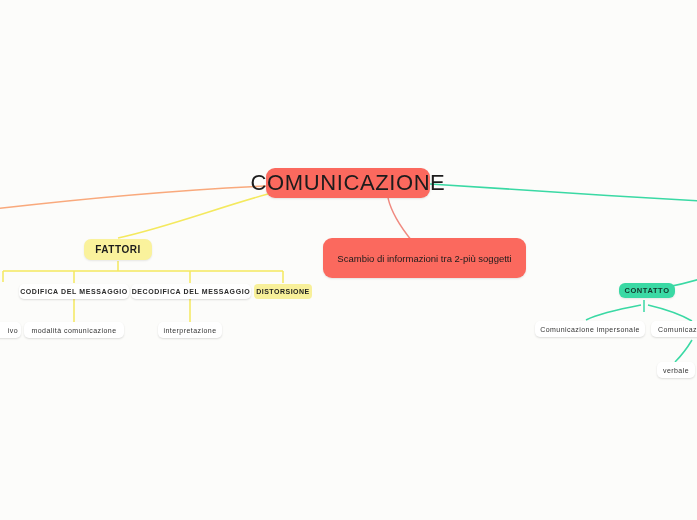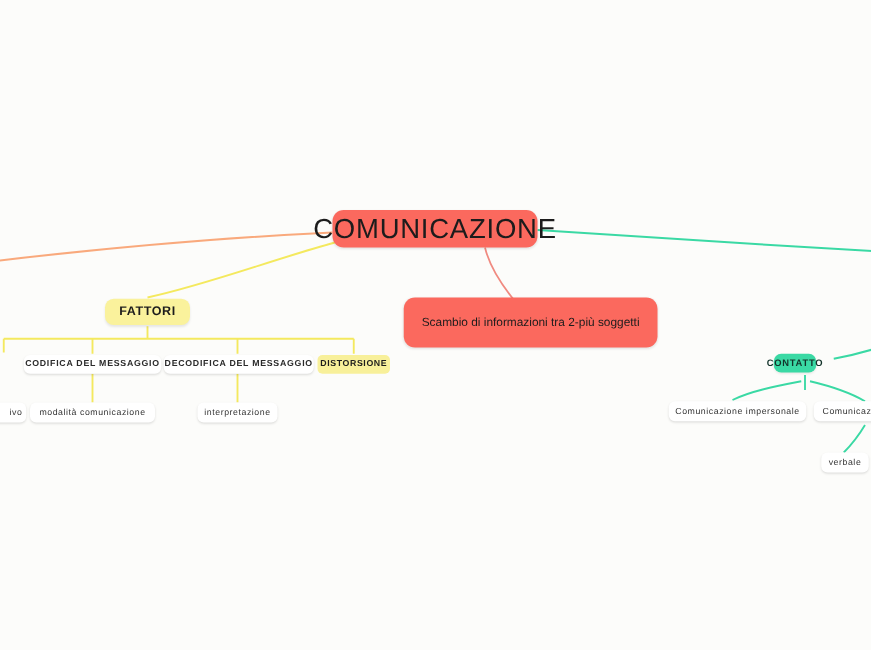--- a/index.html
+++ b/index.html
@@ -170,21 +170,21 @@
   </div>
 
   <div class="node node-leaf" style="left:24px; top:322px; width:100px; height:16px;">
     <span>modalità comunicazione</span>
   </div>
 
   <div class="node node-leaf" style="left:158px; top:322px; width:64px; height:16px;">
     <span>interpretazione</span>
   </div>
 
-  <div class="node node-green" style="left:619px; top:283px; width:34px; height:15px;">
+  <div class="node node-green" style="left:619px; top:283px; width:56px; height:15px;">
     <span>CONTATTO</span>
   </div>
 
   <div class="node node-leaf" style="left:535px; top:321px; width:110px; height:16px;">
     <span>Comunicazione impersonale</span>
   </div>
 
   <div class="node node-leaf" style="left:651px; top:321px; width:92px; height:16px; justify-content:flex-start; padding-left:7px;">
     <span>Comunicazio</span>
   </div>

